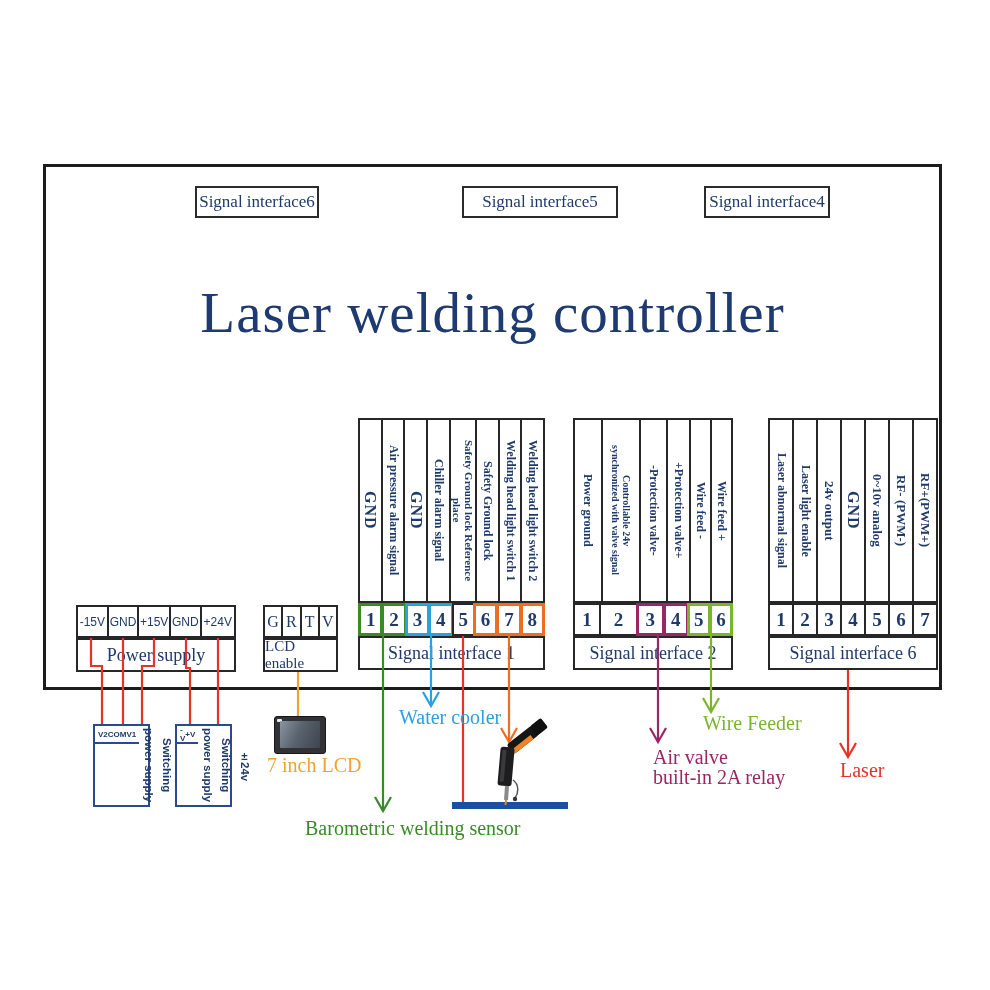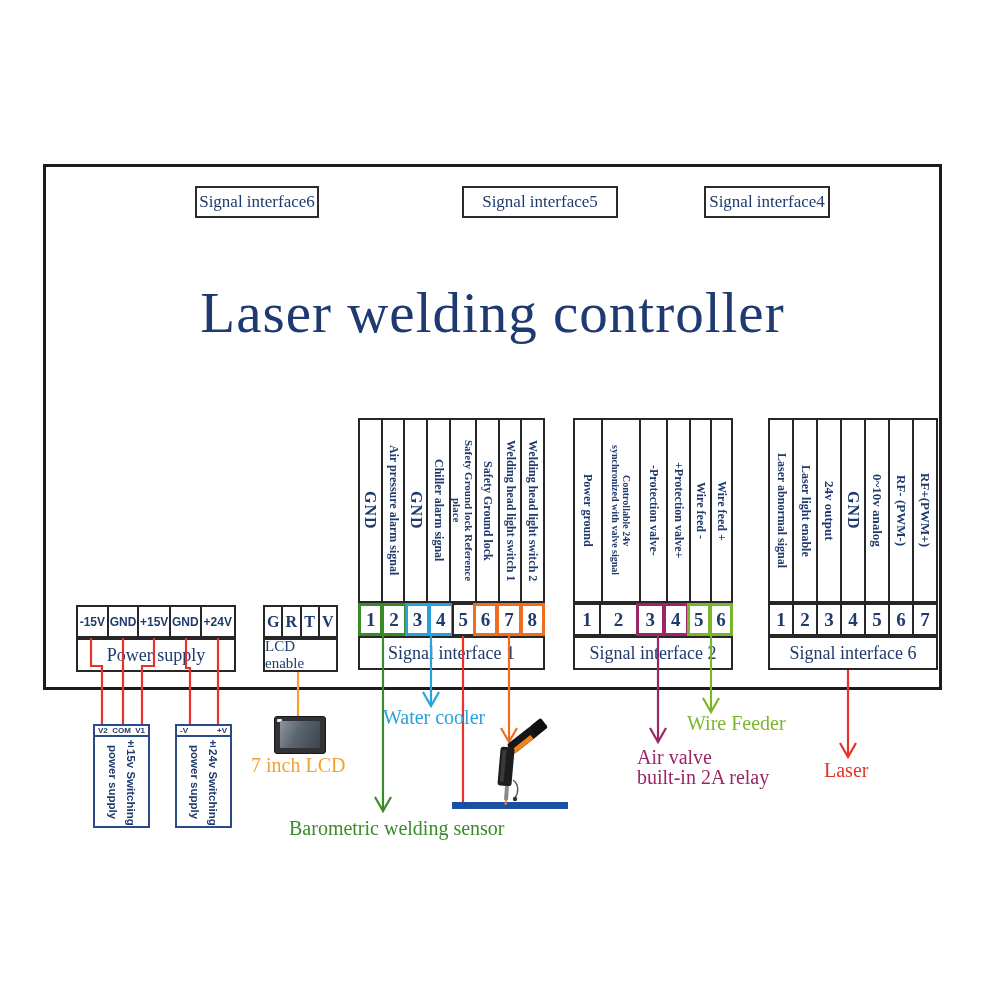--- a/index.html
+++ b/index.html
@@ -44,35 +44,35 @@
   .num-cell.b{border:3px solid var(--blue);}
   .num-cell.o{border:3px solid var(--orange);}
   .num-cell.m{border:3px solid var(--magenta);}
   .num-cell.l{border:3px solid var(--lime);}
   .if-label{top:636px;height:34px;border:2px solid var(--line);background:#fff;
             display:flex;align-items:center;justify-content:center;font-size:18px;}
   
   .term-row{top:605px;height:33px;display:flex;}
   .term-cell{display:flex;align-items:center;justify-content:center;background:#fff;
              border:2px solid var(--line);margin-left:-2px;box-sizing:border-box;
-             font-family:"Liberation Sans",sans-serif;font-weight:bold;font-size:12px;}
+             font-family:"Liberation Sans",sans-serif;font-weight:normal;font-size:12px;}
   .term-cell:first-child{margin-left:0;}
   .term-cell.serif{font-family:"Liberation Serif",serif;font-size:16px;}
   .blk-label{top:638px;height:34px;border:2px solid var(--line);background:#fff;
              display:flex;align-items:center;justify-content:center;font-size:17px;}
   
-  .psu{top:724px;width:57px;height:104px;border:2px solid #2a4a8a;background:#fff;
-       display:flex;flex-direction:column;}
+  .psu{top:724px;width:57px;height:83px;border:2px solid #2a4a8a;background:#fff;
+       display:flex;flex-direction:row;}
   .psu-head{height:16px;border-bottom:2px solid #2a4a8a;display:flex;align-items:center;
             justify-content:space-between;padding:0 3px;
             font-family:"Liberation Sans",sans-serif;font-weight:bold;font-size:8px;}
   .psu-body{flex:1;display:flex;align-items:center;justify-content:center;}
   .psu-body .vtext{font-family:"Liberation Sans",sans-serif;font-size:11.5px;line-height:1.6;}
   
-  .note{position:absolute;font-size:20px;line-height:20px;white-space:pre-line;}
+  .note{position:absolute;font-size:20px;line-height:20px;white-space:pre-line;padding-left:16px;}
   .lcd-device{left:274px;top:716px;width:52px;height:38px;background:#313136;border:1px solid #17171a;
               border-radius:3px;}
   .lcd-screen{position:absolute;left:5px;top:4px;right:5px;bottom:5px;border-radius:1px;
               background:linear-gradient(115deg,#8b95a1 0%,#5a646e 45%,#3d454e 100%);}
   .lcd-dot{position:absolute;left:2px;top:2px;width:5px;height:3px;background:#e9edf2;border-radius:1px;}
   svg.overlay{position:absolute;left:0;top:0;z-index:5;pointer-events:none;}
   .z6{z-index:6;}
 </style>
 </head>
 <body>

